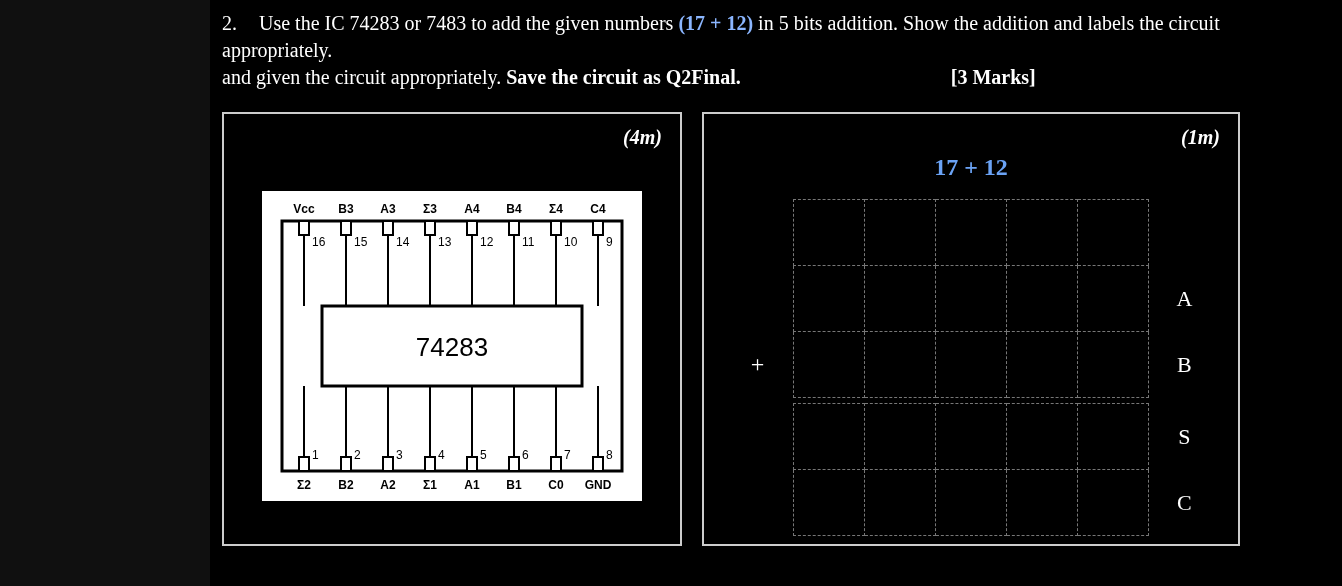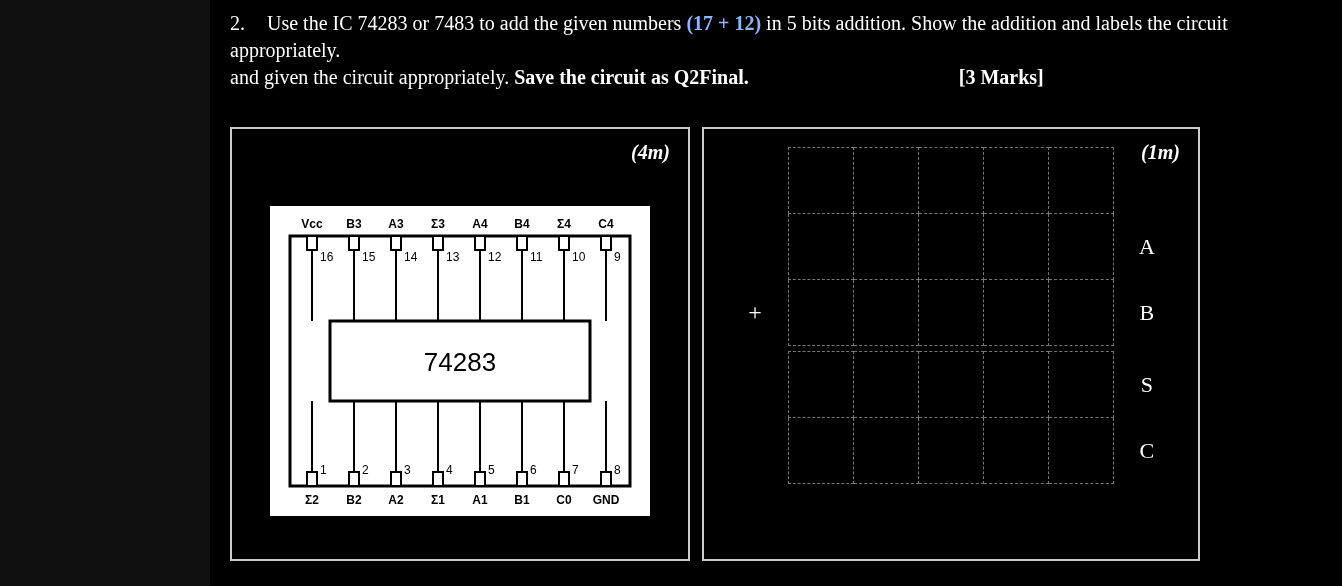--- a/index.html
+++ b/index.html
@@ -1,27 +1,27 @@
 <!DOCTYPE html>
 <html><head>
 <meta charset="utf-8">
 <style>
   * { box-sizing: border-box; margin: 0; padding: 0; }
   html, body { width: 1342px; height: 586px; background: #000; font-family: "Times New Roman", Times, serif; color: #fff; }
   .page { position: relative; width: 100%; height: 100%; }
   .left-strip { position: absolute; left: 0; top: 0; width: 210px; height: 100%; background: #101010; }
-  .content { position: absolute; left: 230px; top: 10px; right: 40px; }
+  .content { position: absolute; left: 222px; top: 10px; right: 40px; }
   .question { font-size: 20px; line-height: 1.35; }
   .question .inline-accent { color: #8bb6ff; font-weight: bold; }
   .question .bold { font-weight: bold; }
   .question-indent { display: inline-block; width: 22px; }
-  .panels { margin-top: 36px; display: flex; gap: 12px; }
+  .panels { margin-top: 21px; display: flex; gap: 20px; }
   .panel { border: 2px solid #ccc; position: relative; padding: 18px; height: 434px; }
   .panel-left { width: 460px; }
-  .panel-right { width: 498px; }
+  .panel-right { width: 538px; }
   .p-mark { position: absolute; top: 12px; right: 18px; font-style: italic; font-weight: bold; font-size: 20px; }
   .panel-right .addition-title { text-align: center; font-size: 24px; font-weight: bold; color: #6ba3f5; margin-top: 22px; margin-bottom: 18px; }
   
   .add-table { border-collapse: collapse; margin: 0 auto; }
   .add-table td { border: 1px dashed #777; width: 74px; height: 66px; text-align: center; vertical-align: middle; font-size: 22px; color: #fff; }
   .add-table td.nobord { border: none; }
   .add-table td.sign { font-size: 24px; }
   .add-table td.lab { font-size: 22px; }
   .add-table tr.spacer td { height: 6px; border: none; padding: 0; }
   
@@ -162,20 +162,21 @@
                 <text class="pin-num" x="344" y="268" text-anchor="start">8</text>
                 <text class="pin-lbl" x="336" y="298" text-anchor="middle">GND</text>
               </g>
             </g>
           </svg>
         </div>
       </div>
 
       <div class="panel panel-right">
         <div class="p-mark">(1m)</div>
+        <div class="addition-title">17 + 12</div>
 
         <table class="add-table">
           <tbody>
               <tr>
             <td class="nobord"></td>
                 <td></td>
                 <td></td>
                 <td></td>
                 <td></td>
                 <td></td>

